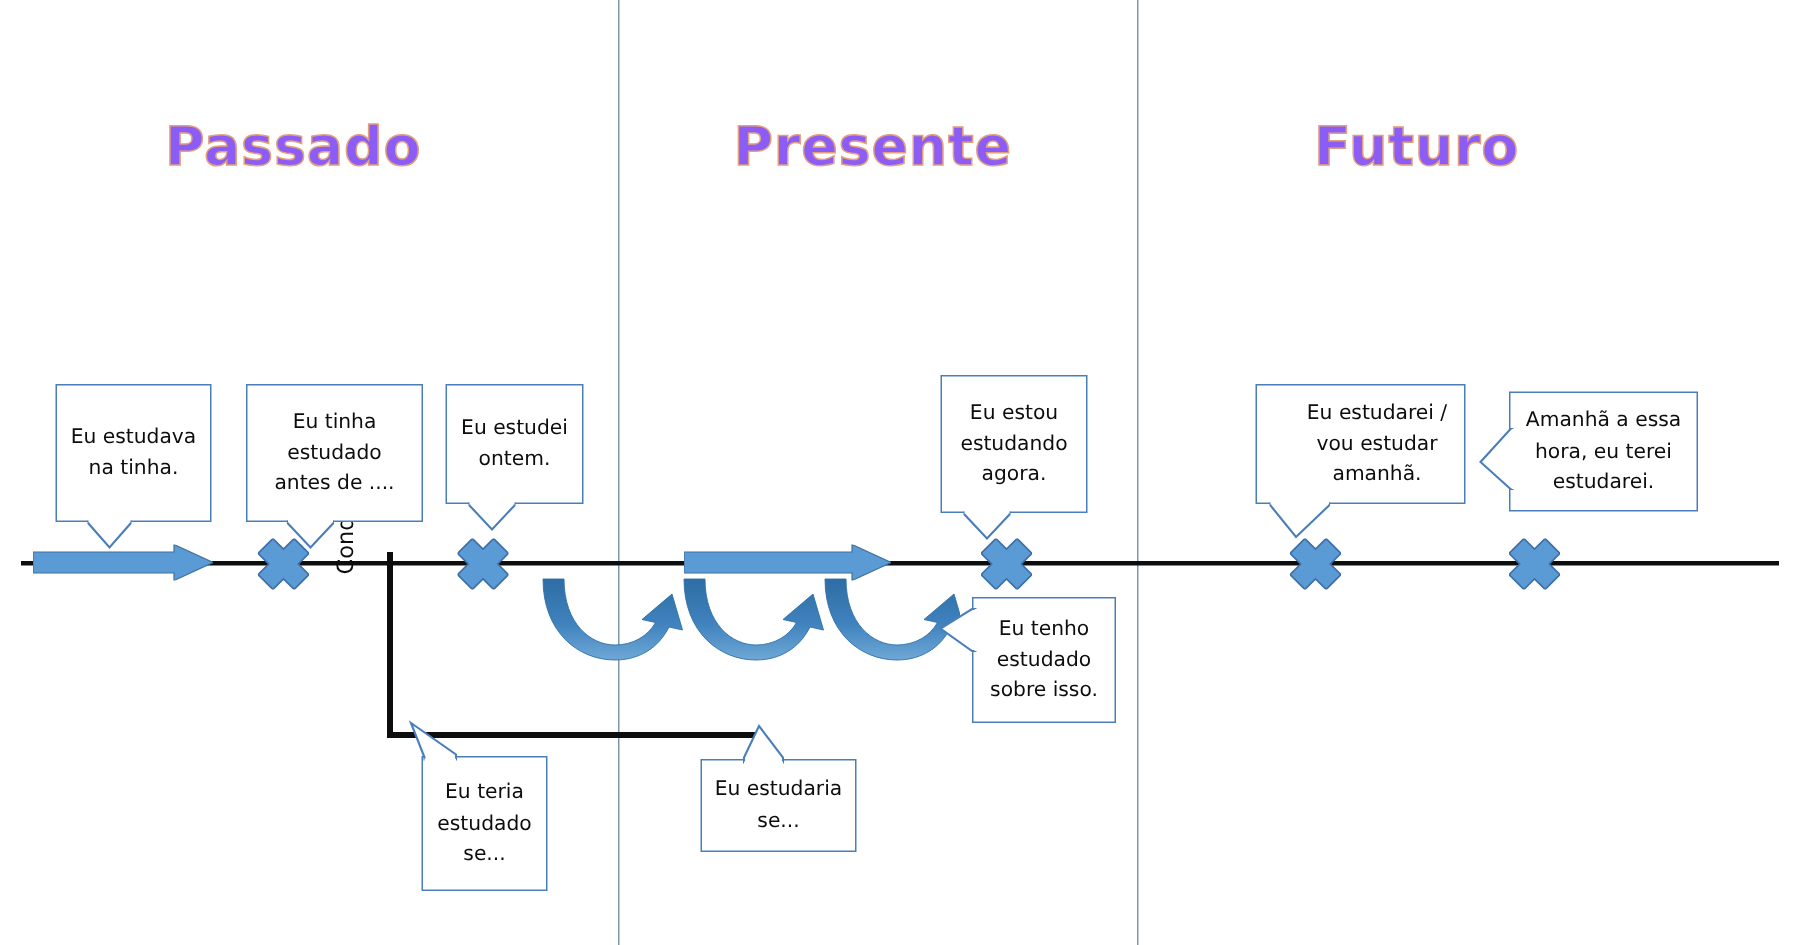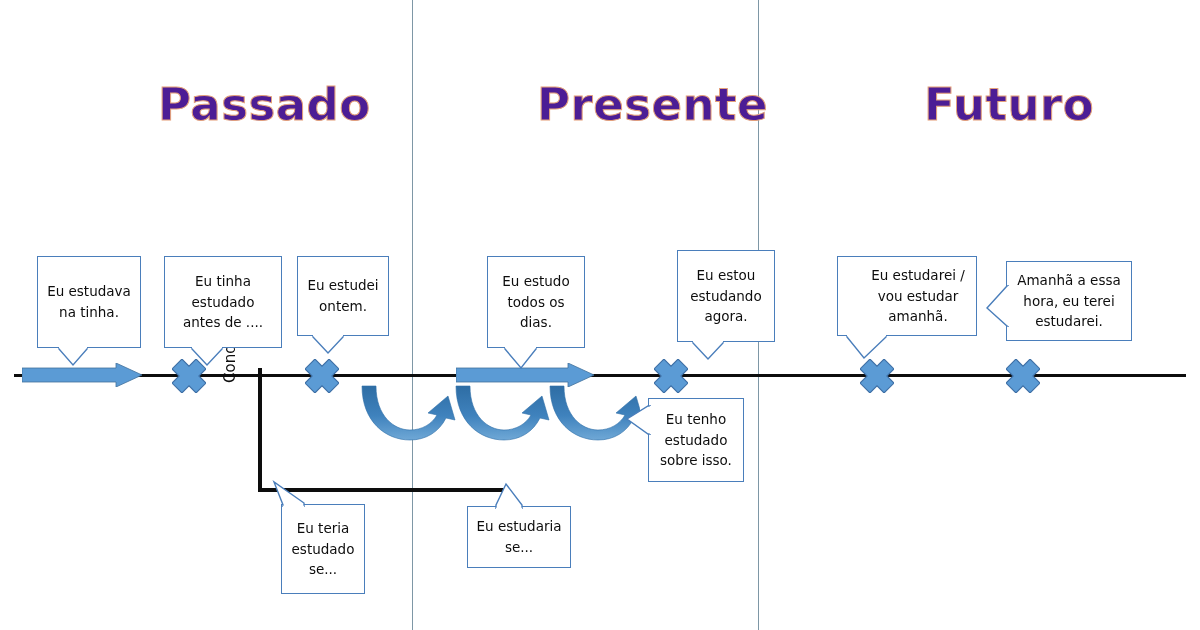--- a/index.html
+++ b/index.html
@@ -26,26 +26,25 @@
     background: #7e97a6;
   }
   #divider-1 { left: 412px; }
   #divider-2 { left: 758px; }
 
   
   .section-title {
     position: absolute;
     font-family: "DejaVu Sans", sans-serif;
     font-weight: bold;
-    font-size: 45px;
+    font-size: 36px;
     letter-spacing: 0.5px;
-    color: #4c1d95;
+    color: #8b5cf6;
     -webkit-text-stroke: 1px #e4a07a;
     white-space: nowrap;
-    margin-left: 48px;
   }
   #title-passado  { left: 110px; top: 78px; }
   #title-presente { left: 489px; top: 78px; }
   #title-futuro   { left: 876px; top: 78px; }
 
   
   #timeline {
     position: absolute;
     left: 14px;
     top: 374px;
@@ -140,21 +139,21 @@
     position: absolute;
     pointer-events: none;
   }
   .callout .tail svg { display: block; overflow: visible; }
 
   
   #box-estudava   { left: 37px;  top: 256px; width: 104px; height: 92px; }
   #box-tinha      { left: 164px; top: 256px; width: 118px; height: 92px; }
   #box-estudei    { left: 297px; top: 256px; width: 92px;  height: 80px; }
   #box-estudo     { left: 487px; top: 256px; width: 98px;  height: 92px; }
-  #box-estou      { left: 677px; top: 250px; width: 98px;  height: 92px; }
+  #box-estou      { left: 627px; top: 250px; width: 98px;  height: 92px; }
   #box-estudarei  { left: 837px; top: 256px; width: 140px; height: 80px; padding-left: 28px; }
   #box-amanha     { left: 1006px;top: 261px; width: 126px; height: 80px; }
 
   
   #box-tenho      { left: 648px; top: 398px; width: 96px;  height: 84px; }
   #box-teria      { left: 281px; top: 504px; width: 84px; height: 90px; }
   #box-estudaria  { left: 467px; top: 506px; width: 104px; height: 62px; }
 </style>
 </head>
 <body>
@@ -259,29 +258,20 @@
   <div class="callout" id="box-estudei">
     <span>Eu estudei ontem.</span>
     <span class="tail" style="left:14px; top:100%; width:44px; height:22px;">
       <svg viewBox="0 0 44 22" width="44" height="22">
         <path d="M1,0 L1,2 L16,18 L31,2 L31,0" fill="#ffffff" stroke="#4a7ebb" stroke-width="1.4"></path>
         <line x1="1" y1="0" x2="31" y2="0" stroke="#ffffff" stroke-width="2.6"></line>
       </svg>
     </span>
   </div>
 
-  <div class="callout" id="box-estudo">
-    <span>Eu estudo todos os dias.</span>
-    <span class="tail" style="left:16px; top:100%; width:44px; height:24px;">
-      <svg viewBox="0 0 44 24" width="44" height="24">
-        <path d="M1,0 L1,2 L17,21 L32,2 L32,0" fill="#ffffff" stroke="#4a7ebb" stroke-width="1.4"></path>
-        <line x1="1" y1="0" x2="32" y2="0" stroke="#ffffff" stroke-width="2.6"></line>
-      </svg>
-    </span>
-  </div>
 
   <div class="callout" id="box-estou">
     <span>Eu estou estudando agora.</span>
     <span class="tail" style="left:14px; top:100%; width:44px; height:22px;">
       <svg viewBox="0 0 44 22" width="44" height="22">
         <path d="M1,0 L1,2 L16,18 L31,2 L31,0" fill="#ffffff" stroke="#4a7ebb" stroke-width="1.4"></path>
         <line x1="1" y1="0" x2="31" y2="0" stroke="#ffffff" stroke-width="2.6"></line>
       </svg>
     </span>
   </div>

